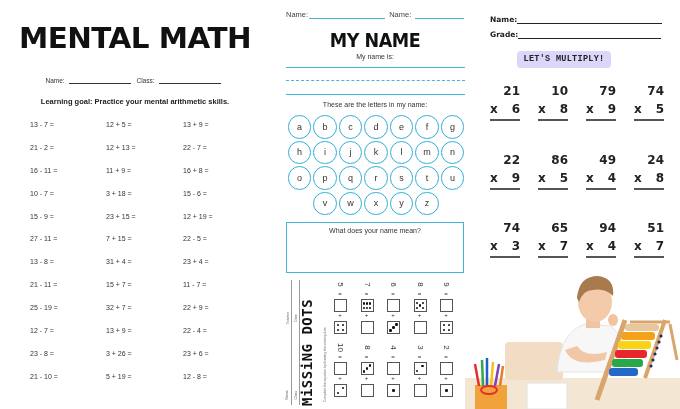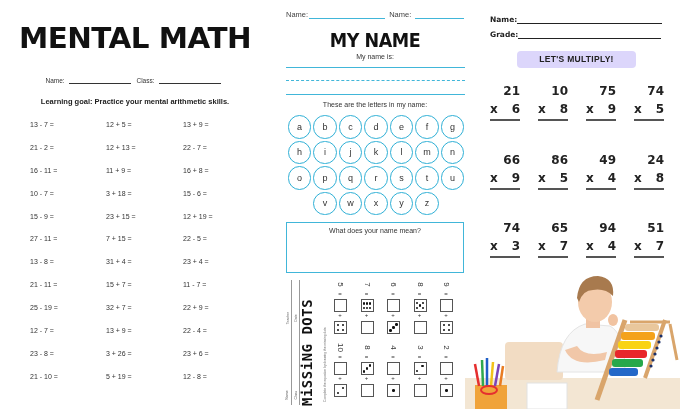--- a/index.html
+++ b/index.html
@@ -53,22 +53,22 @@
   .p3 .num { position: absolute; width: 16px; text-align: center; font-size: 8px; color: #333; transform: rotate(90deg); }
   .p3 .sym { position: absolute; width: 16px; text-align: center; font-size: 6px; color: #333; }
   .p3 .box { position: absolute; left: 2px; width: 13px; height: 13px; border: 1px solid #555; background: #fff; }
   .p3 .dot { position: absolute; width: 2.4px; height: 2.4px; background: #111; border-radius: 50%; }
   .p3 .orange { position: absolute; left: 186px; top: 43px; width: 3px; height: 28px; background: #f5c15c; }
 
   
   .p4 { position: absolute; left: 470px; top: 0; width: 210px; height: 270px; }
   .p4 .fld { position: absolute; left: 20px; font-family: "DejaVu Sans", sans-serif; font-weight: bold; font-size: 7.5px; color: #222; display: flex; align-items: flex-end; }
   .p4 .fld .ln { border-bottom: 1px solid #222; height: 8px; }
-  .p4 .badge { position: absolute; left: 47px; top: 51px; width: 119px; height: 17px; background: #dcd6fb; border-radius: 4px;
-    text-align: center; font-family: Liberation Sans, sans-serif; font-weight: bold; font-size: 8.5px; line-height: 17px; color: #222; letter-spacing: 0.3px; }
+  .p4 .badge { position: absolute; left: 47px; top: 51px; width: 94px; height: 17px; background: #dcd6fb; border-radius: 4px;
+    text-align: center; font-family: Liberation Mono, monospace; font-weight: bold; font-size: 8.5px; line-height: 17px; color: #222; letter-spacing: 0.3px; }
   .p4 .mrow { position: absolute; left: 0; width: 210px; height: 45px; }
   .p4 .mp { position: absolute; width: 30px; }
   .p4 .mp .top { text-align: right; font-family: "DejaVu Sans", sans-serif; font-weight: bold; font-size: 12px; color: #222; }
   .p4 .mp .bot { display: flex; justify-content: space-between; font-family: "DejaVu Sans", sans-serif; font-weight: bold; font-size: 12px; color: #222; margin-top: 4px; }
   .p4 .mp .bar { border-top: 2px solid #555; margin-top: 3px; }
 
   
   .photo { position: absolute; left: 465px; top: 260px; width: 215px; height: 149px; overflow: hidden; background: #fff; }
 </style>
 </head>
@@ -343,39 +343,39 @@
       </div>
       <div class="mp" style="left: 68px;">
         <div class="top">10</div>
         <div class="bot">
           <span>x</span>
           <span>8</span>
         </div>
         <div class="bar"></div>
       </div>
       <div class="mp" style="left: 116px;">
-        <div class="top">75</div>
+        <div class="top">79</div>
         <div class="bot">
           <span>x</span>
           <span>9</span>
         </div>
         <div class="bar"></div>
       </div>
       <div class="mp" style="left: 164px;">
         <div class="top">74</div>
         <div class="bot">
           <span>x</span>
           <span>5</span>
         </div>
         <div class="bar"></div>
       </div>
     </div>
     <div class="mrow" style="top: 153px;">
       <div class="mp" style="left: 20px;">
-        <div class="top">66</div>
+        <div class="top">22</div>
         <div class="bot">
           <span>x</span>
           <span>9</span>
         </div>
         <div class="bar"></div>
       </div>
       <div class="mp" style="left: 68px;">
         <div class="top">86</div>
         <div class="bot">
           <span>x</span>

